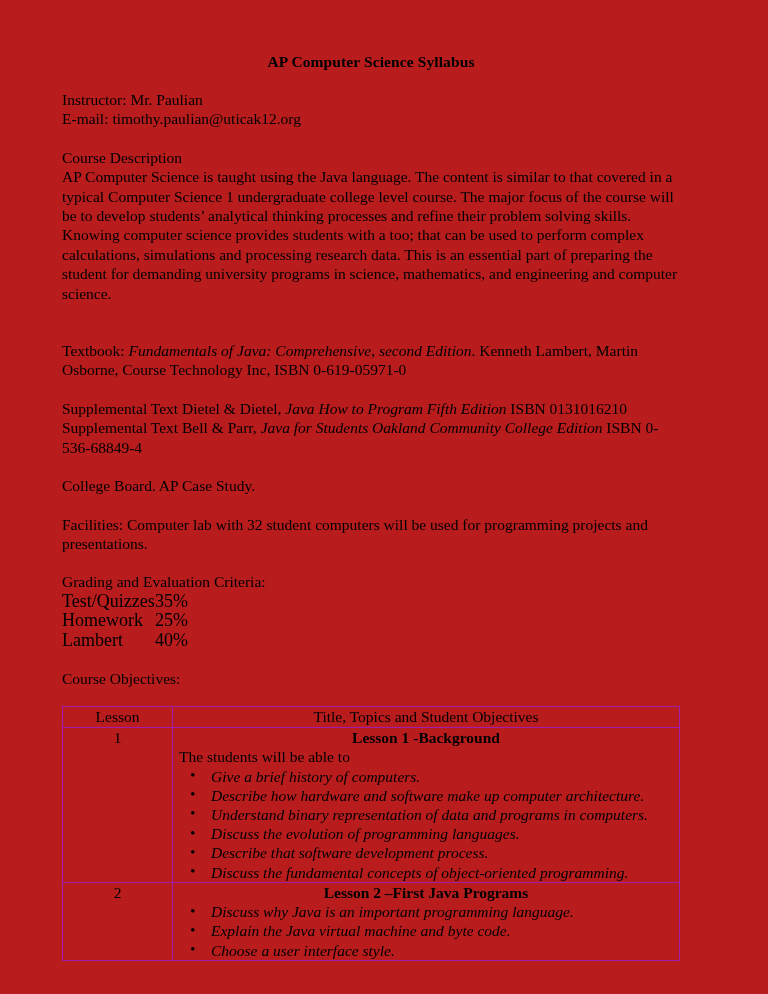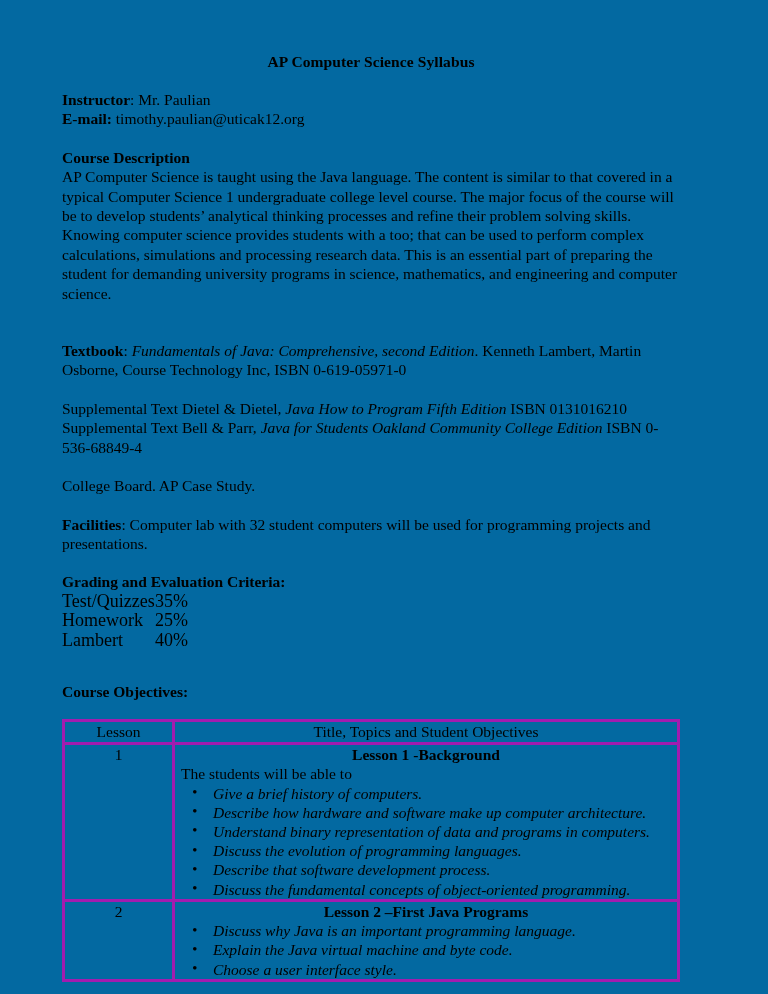--- a/index.html
+++ b/index.html
@@ -15,21 +15,21 @@
     color: #000000;
     position: relative;
     overflow: hidden;
   }
   .page {
     position: absolute;
     left: 0;
     top: 0;
     width: 768px;
     height: 994px;
-    background: #0369a1;
+    background: #b91c1c;
   }
   .content {
     position: absolute;
     left: 62px;
     top: 52px;
     width: 618px;
   }
   .doc-title {
     text-align: center;
     font-weight: bold;
@@ -40,49 +40,49 @@
   }
   .blank-line {
     height: 19px;
   }
   .para {
     font-size: 15.5px;
     line-height: 19.4px;
     margin: 0;
     text-align: left;
   }
-  .b { font-weight: bold; }
+  .b { font-weight: normal; }
   .i { font-style: italic; }
 
   .grade-table {
     border-collapse: collapse;
     font-size: 18px;
     line-height: 19.4px;
   }
   .grade-table td {
     padding: 0;
     vertical-align: top;
     white-space: pre;
   }
   .grade-label { width: 93px; }
 
   .objectives-wrap {
-    margin-top: 32px;
+    margin-top: 19px;
   }
 
   .lesson-table {
     border-collapse: collapse;
     width: 618px;
     table-layout: fixed;
     font-size: 15.5px;
     line-height: 19.4px;
     margin-top: 18px;
   }
   .lesson-table td, .lesson-table th {
-    border: 3px solid #a21caf;
+    border: 1px solid #a21caf;
     padding: 0;
     vertical-align: top;
     font-weight: normal;
   }
   .col-lesson { width: 110px; }
   .hdr-cell {
     text-align: center;
     font-weight: bold;
     padding: 1px 0 2px 0;
   }

